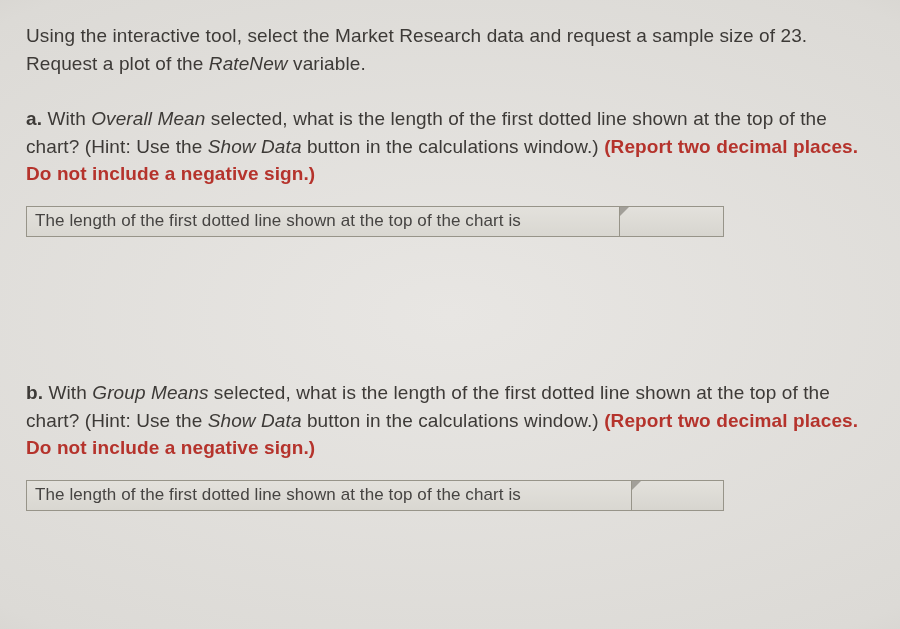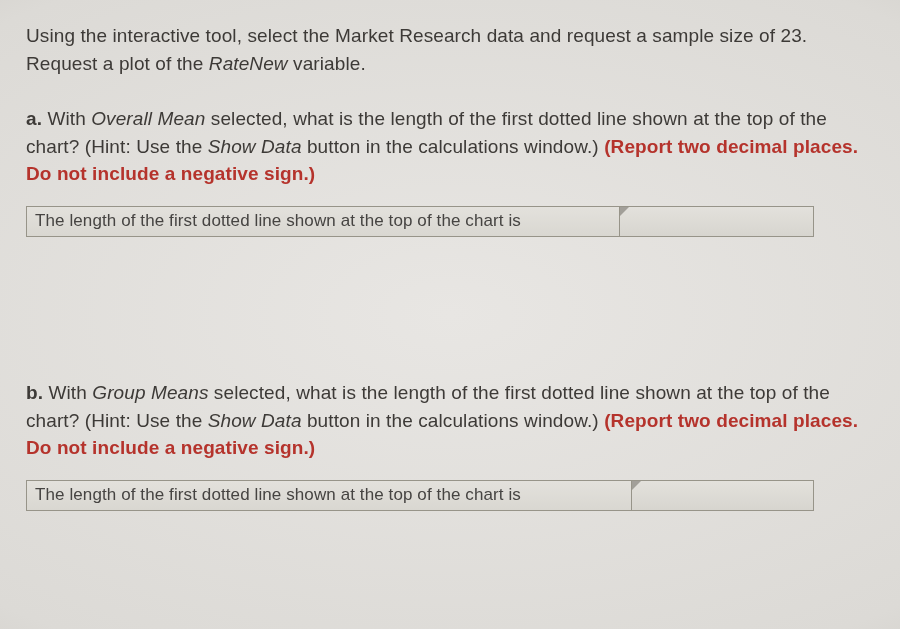--- a/index.html
+++ b/index.html
@@ -38,21 +38,21 @@
   .bold {
     font-weight: 700;
   }
   .red-bold {
     color: #b5332c;
     font-weight: 700;
   }
   .answer-row {
     display: flex;
     align-items: stretch;
-    width: 788px;
+    width: 698px;
     margin-top: 18px;
   }
   .answer-label-box {
     border: 1px solid #979489;
     background: linear-gradient(to bottom, #e3e1dc, #d9d7d1);
     color: #464442;
     font-size: 17px;
     padding: 4px 10px 5px 8px;
     flex: 0 0 auto;
     box-sizing: border-box;

